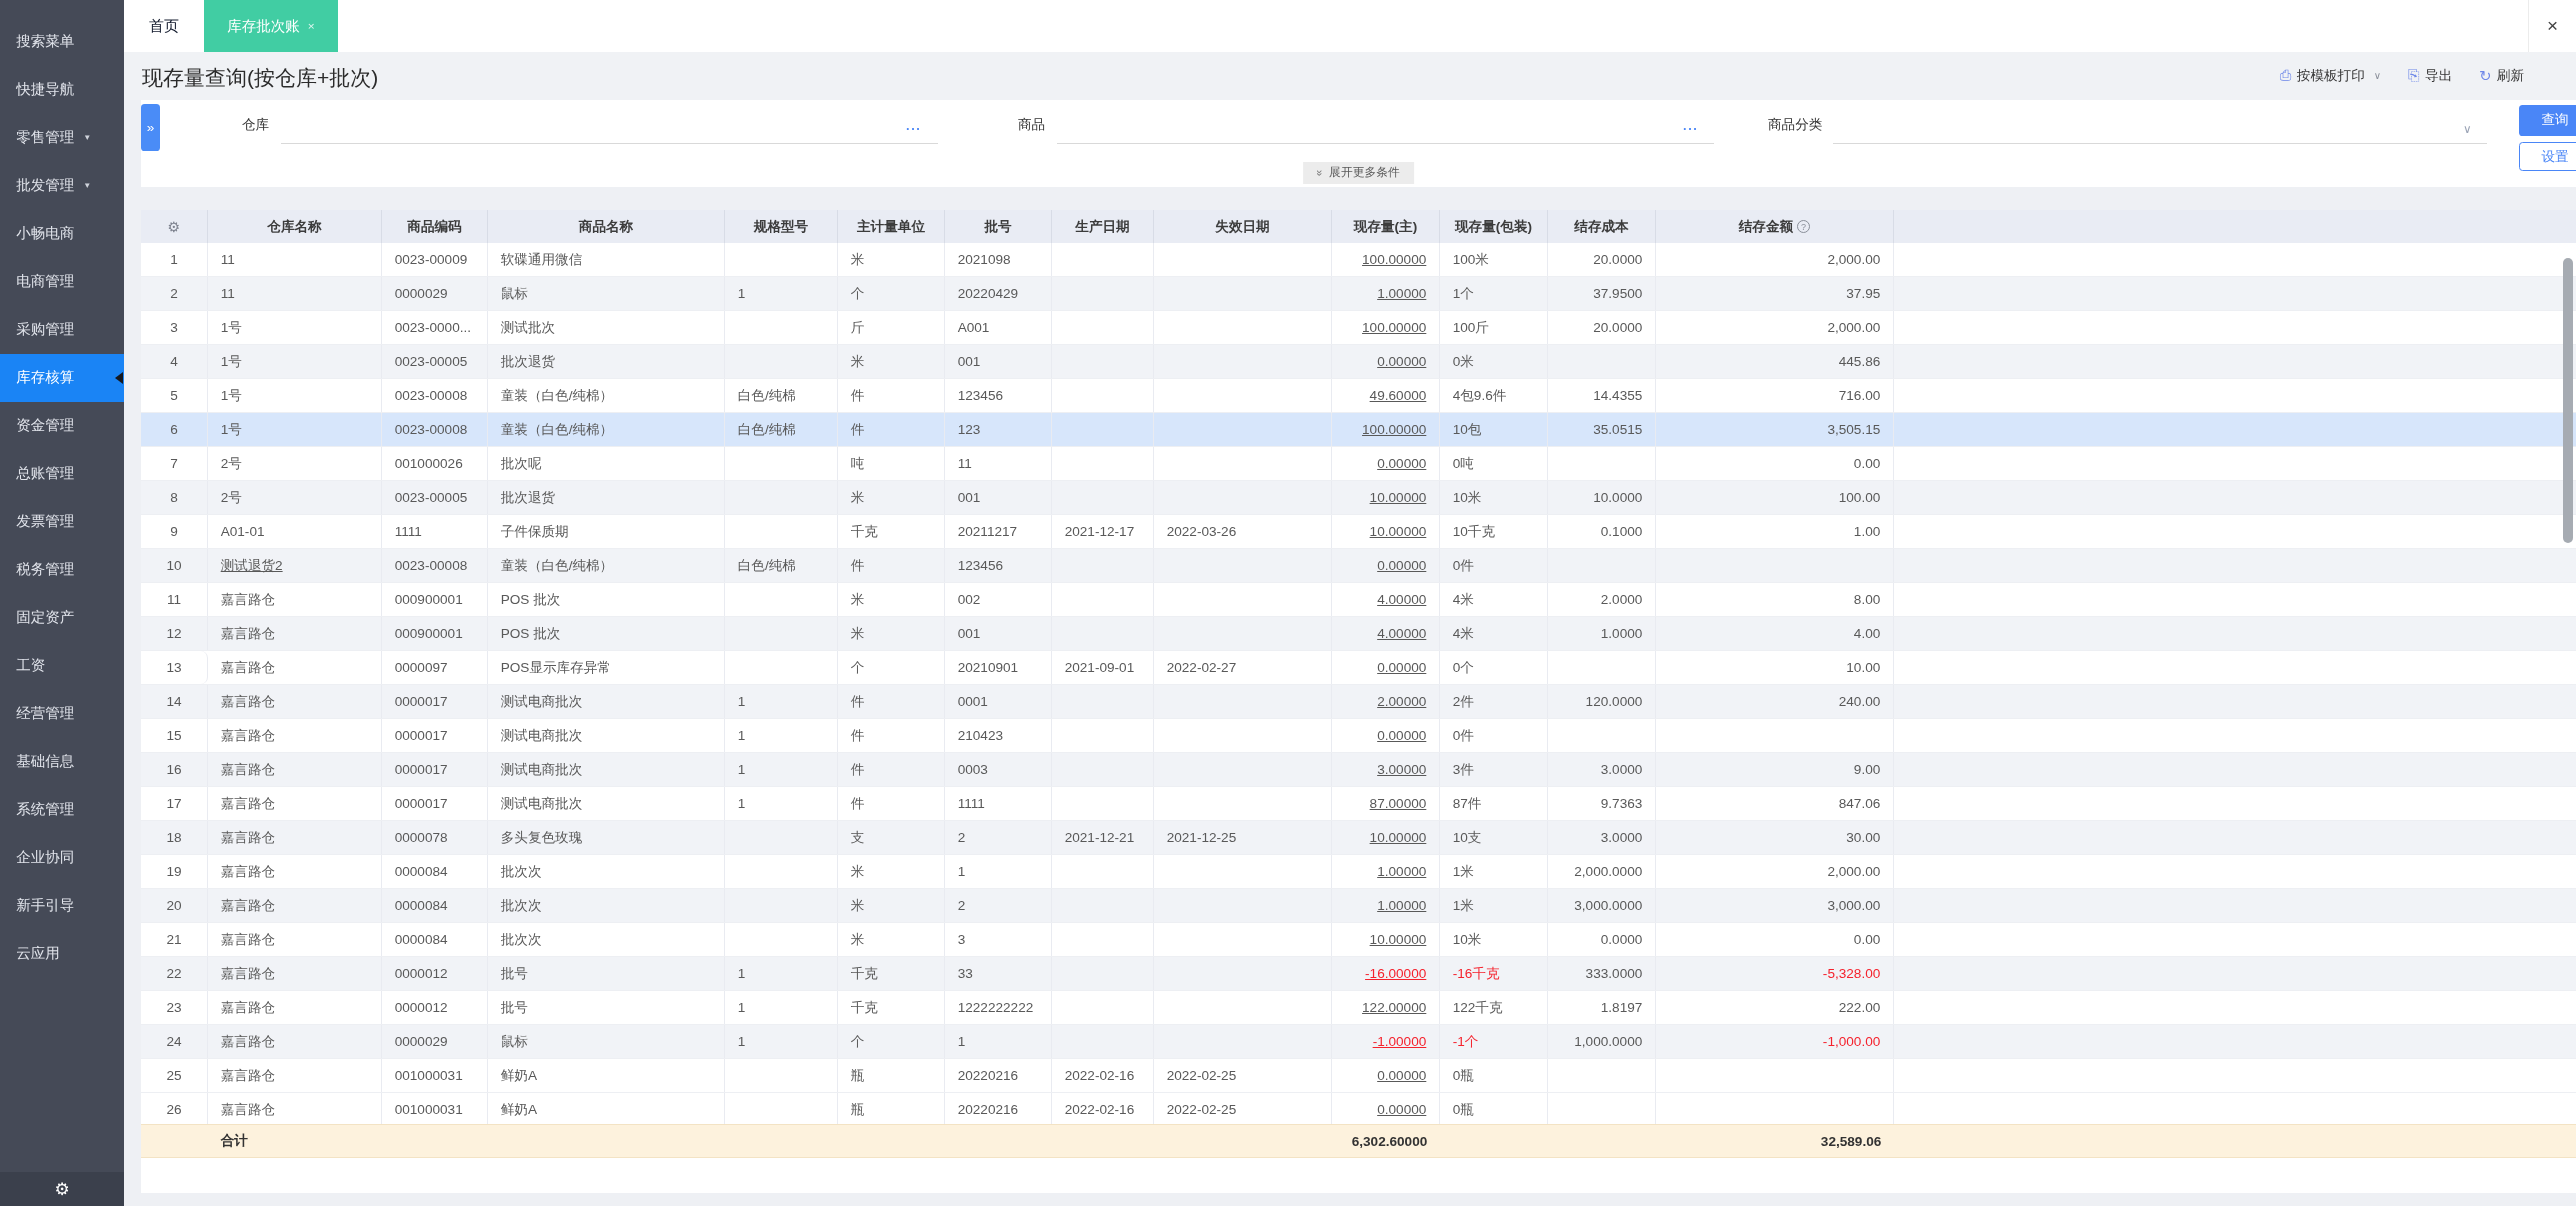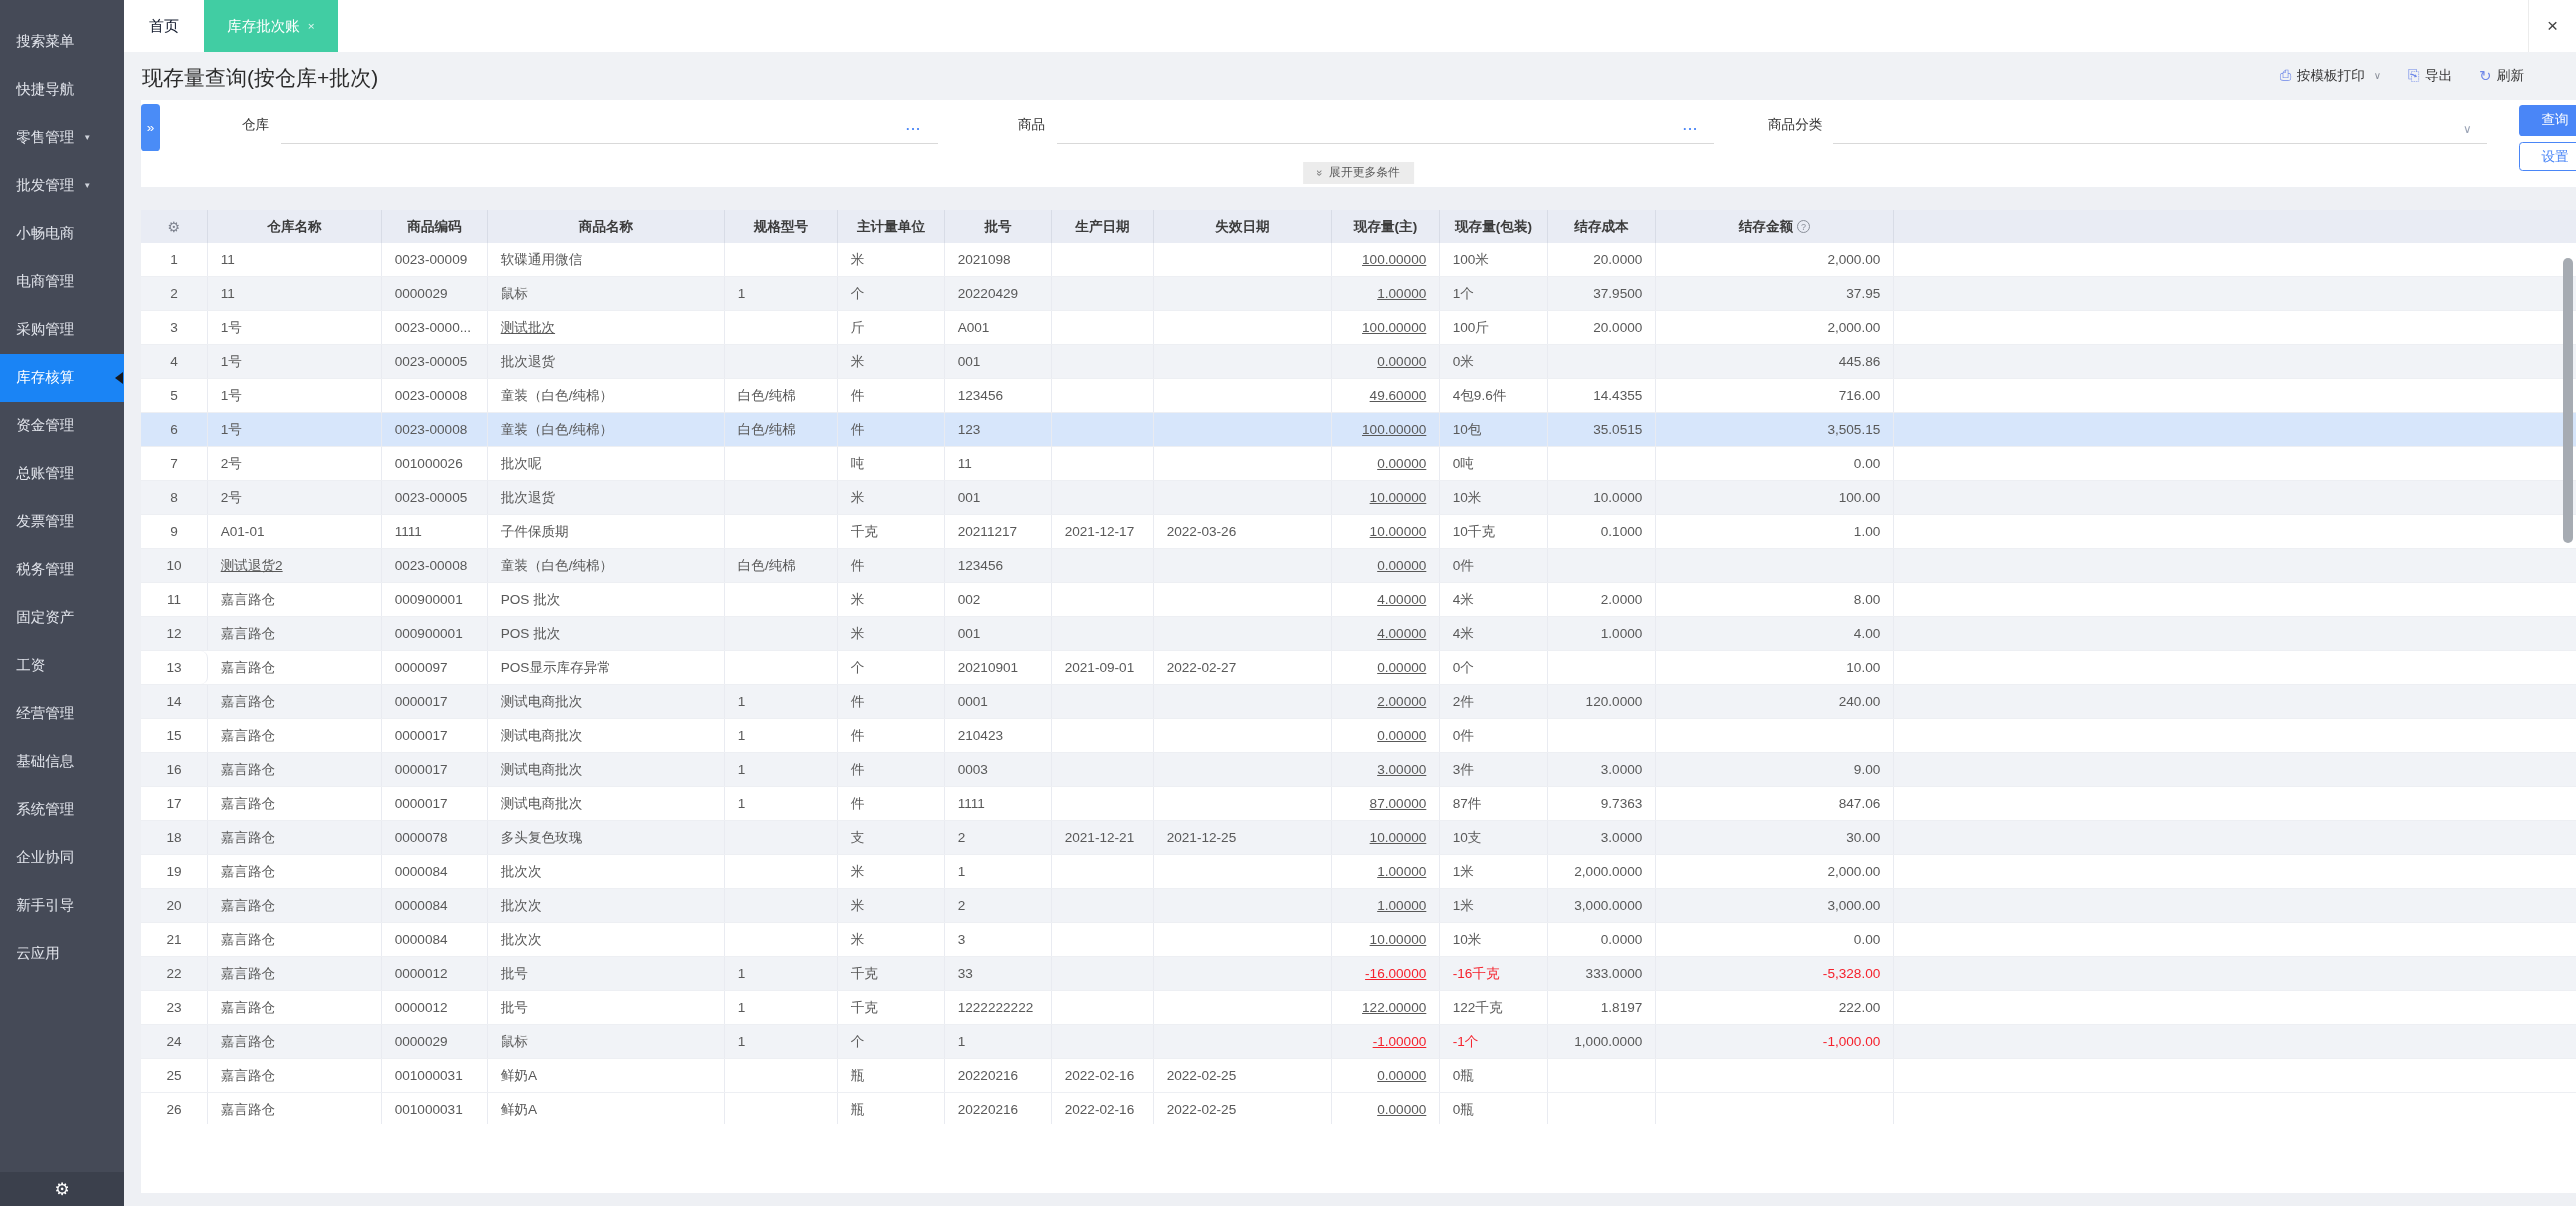--- a/index.html
+++ b/index.html
@@ -275,21 +275,21 @@
           </div>
           <div class="g-cell" style="width: 108px;">1个</div>
           <div class="g-cell al-r" style="width: 108px;">37.9500</div>
           <div class="g-cell al-r" style="width: 238px;">37.95</div>
           <div class="g-cell" style="flex: 1 1 auto; border-right: none;"></div>
         </div>
         <div class="g-row">
           <div class="g-cell al-c" style="width: 67px;">3</div>
           <div class="g-cell" style="width: 174px;">1号</div>
           <div class="g-cell" style="width: 106px;">0023-0000...</div>
-          <div class="g-cell" style="width: 237px; text-decoration: underline;">测试批次</div>
+          <div class="g-cell" style="width: 237px;">测试批次</div>
           <div class="g-cell" style="width: 113px;"></div>
           <div class="g-cell" style="width: 107px;">斤</div>
           <div class="g-cell" style="width: 107px;">A001</div>
           <div class="g-cell" style="width: 102px;"></div>
           <div class="g-cell" style="width: 178px;"></div>
           <div class="g-cell al-r" style="width: 108px;">
             <span class="qlink">100.00000</span>
           </div>
           <div class="g-cell" style="width: 108px;">100斤</div>
           <div class="g-cell al-r" style="width: 108px;">20.0000</div>
@@ -708,17 +708,33 @@
             <div class="g-cell al-r" style="width: 108px;">
               <span class="qlink">0.00000</span>
             </div>
             <div class="g-cell" style="width: 108px;">0瓶</div>
             <div class="g-cell al-r" style="width: 108px;"></div>
             <div class="g-cell al-r" style="width: 238px;"></div>
             <div class="g-cell" style="flex: 1 1 auto; border-right: none;"></div>
           </div>
         </div>
     </div>
+    <div class="g-row totals" id="grid-totals">
+        <div class="g-cell" style="width: 67px;"></div>
+        <div class="g-cell" style="width: 174px;">合计</div>
+        <div class="g-cell" style="width: 106px;"></div>
+        <div class="g-cell" style="width: 237px;"></div>
+        <div class="g-cell" style="width: 113px;"></div>
+        <div class="g-cell" style="width: 107px;"></div>
+        <div class="g-cell" style="width: 107px;"></div>
+        <div class="g-cell" style="width: 102px;"></div>
+        <div class="g-cell" style="width: 178px;"></div>
+        <div class="g-cell al-r" style="width: 108px;">6,302.60000</div>
+        <div class="g-cell" style="width: 108px;"></div>
+        <div class="g-cell" style="width: 108px;"></div>
+        <div class="g-cell al-r" style="width: 238px;">32,589.06</div>
+        <div class="g-cell" style="flex: 1 1 auto; border-right: none;"></div>
+      </div>
     <div class="vscroll"></div>
   </div>
 
 </div>
 
 
 </body></html>

